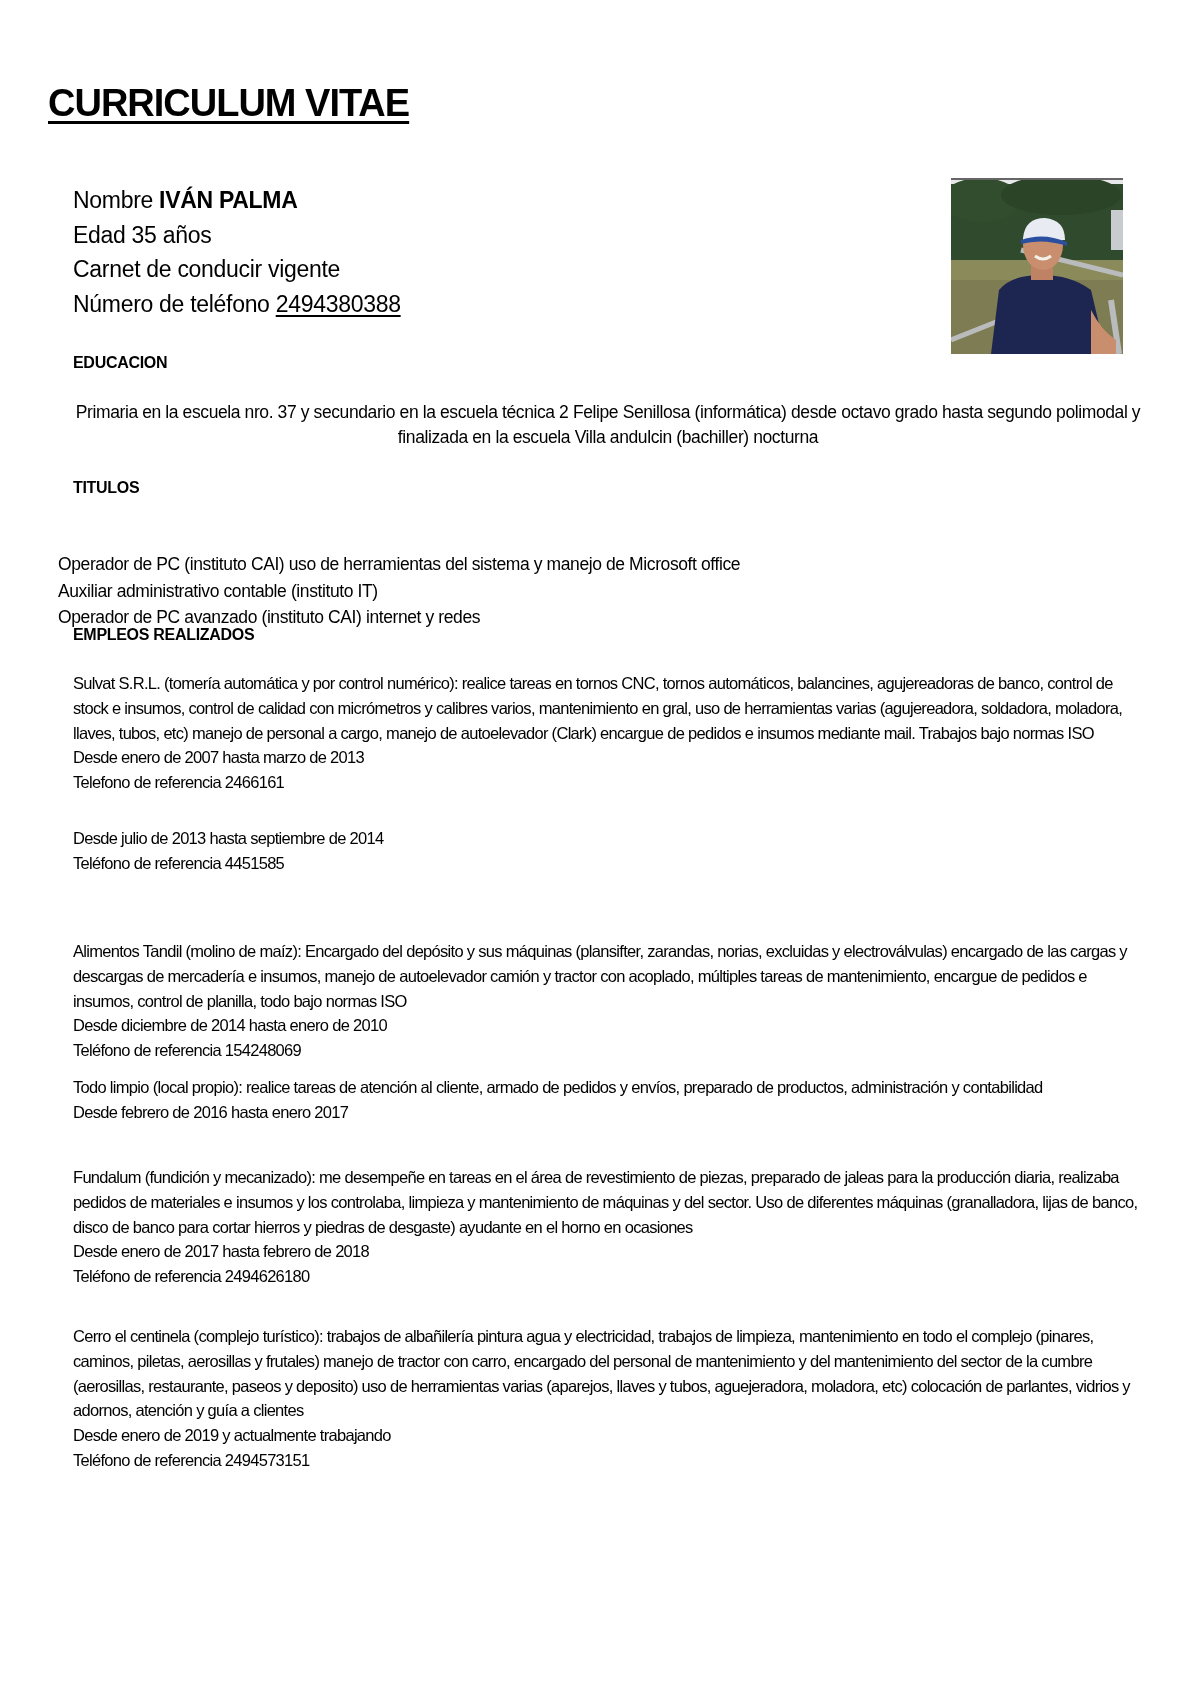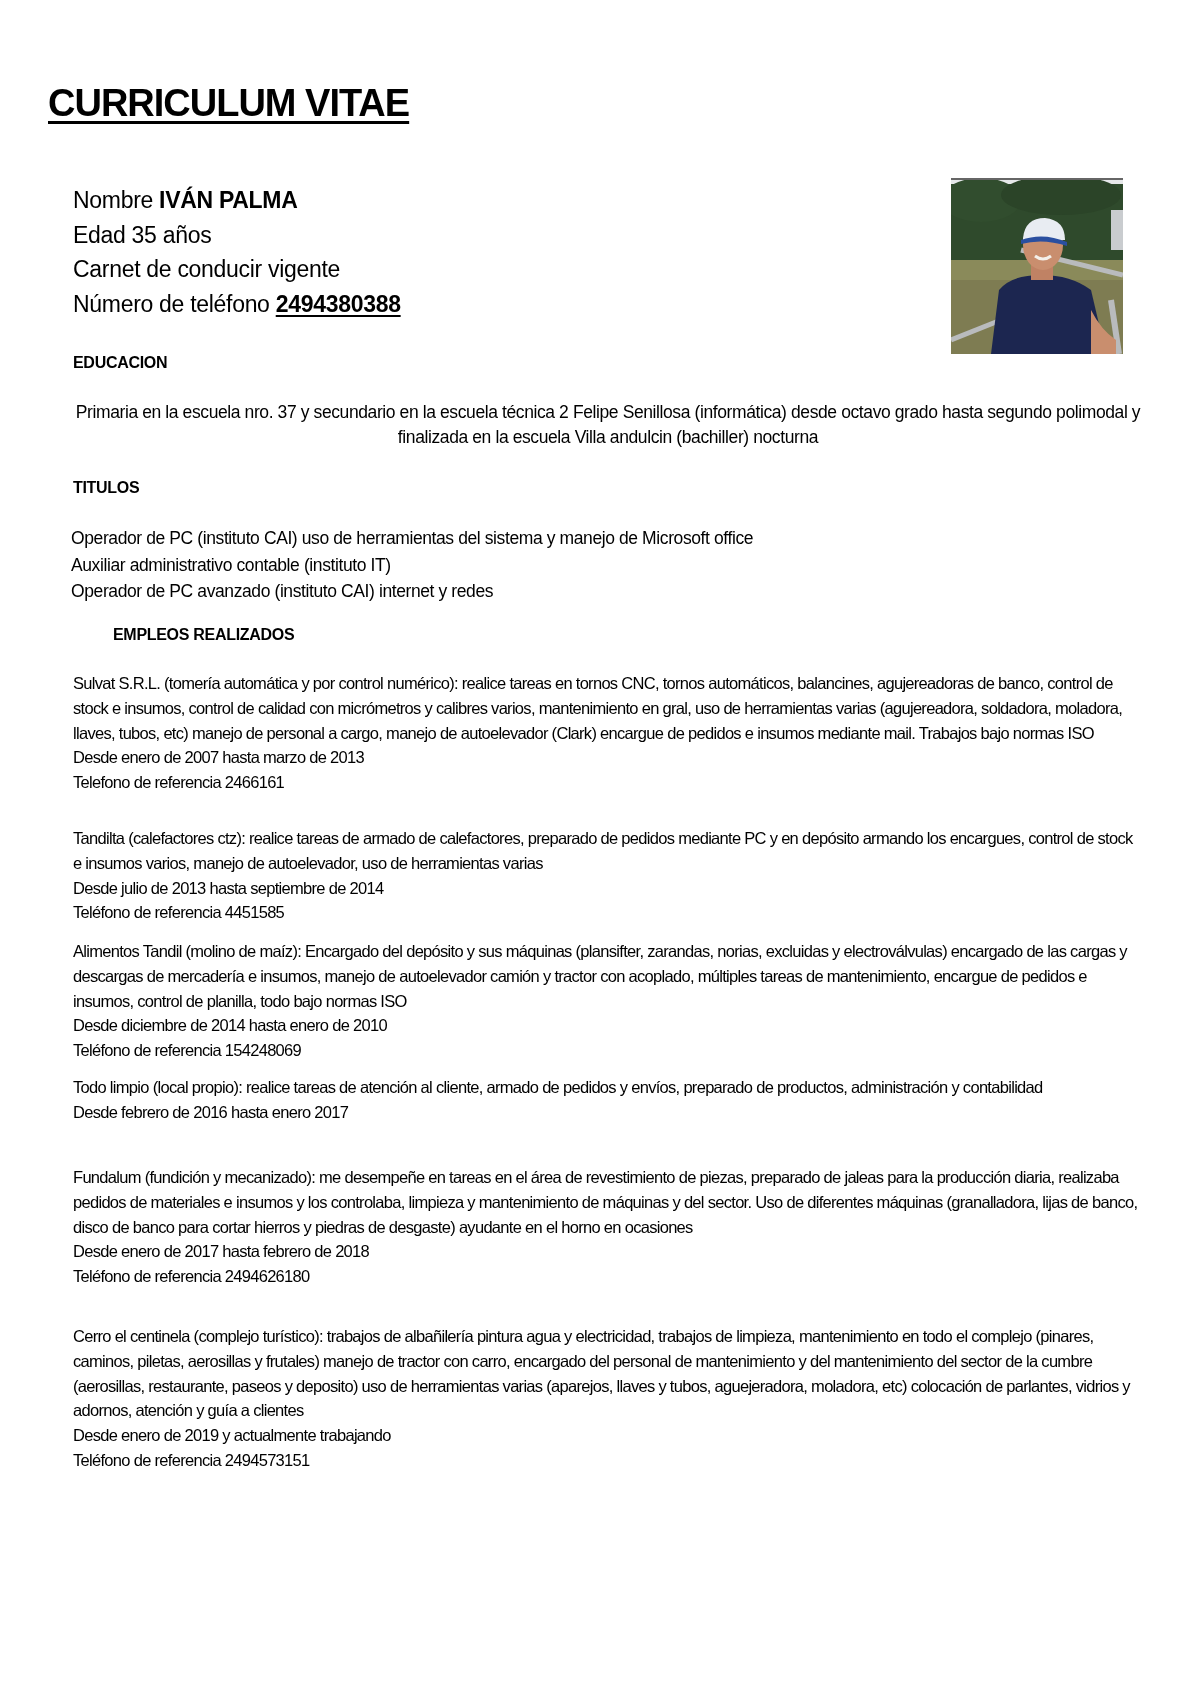--- a/index.html
+++ b/index.html
@@ -8,28 +8,28 @@
       font-family: "Liberation Sans", "DejaVu Sans", sans-serif; color: #000;
     }
     .title {
       position: absolute; top: 82px; left: 0; width: 1200px; text-align: left;
       font-size: 38px; font-weight: bold; letter-spacing: -1px; padding-left: 48px;
     }
     .title span { text-decoration: underline; text-decoration-thickness: 3px; text-underline-offset: 5px; }
     .personal { position: absolute; left: 73px; top: 183px; font-size: 23px; line-height: 34.5px; letter-spacing: -0.3px; }
     .personal div { white-space: nowrap; }
     .bold { font-weight: bold; }
-    .phone { font-weight: bold; text-decoration: underline; text-decoration-thickness: 2px; text-underline-offset: 3px; }
+    .phone { font-weight: normal; text-decoration: underline; text-decoration-thickness: 2px; text-underline-offset: 3px; }
     .photo {
       position: absolute; left: 951px; top: 178px; width: 172px; height: 174px;
       border-top: 2px solid #666; overflow: hidden;
     }
     .section-head { position: absolute; left: 73px; font-size: 16px; font-weight: bold; letter-spacing: -0.3px; }
     .para { position: absolute; left: 73px; width: 1070px; font-size: 17.5px; line-height: 25px; letter-spacing: -0.4px; }
-    .titulos { position: absolute; left: 71px; font-size: 17.5px; line-height: 26.5px; letter-spacing: -0.4px; }
+    .titulos { position: absolute; left: 58px; font-size: 17.5px; line-height: 26.5px; letter-spacing: -0.4px; margin-top: 26px; }
     .job { position: absolute; left: 73px; width: 1070px; font-size: 16.5px; line-height: 24.8px; letter-spacing: -0.7px; }
     .job .desc, .job .dates, .job .ref { display: block; }
   </style>
 </head>
 <body>
 
 <div class="title">
   <span>CURRICULUM VITAE</span>
 </div>
 
@@ -71,30 +71,29 @@
 <div class="section-head" style="top:354px;">EDUCACION</div>
 <div class="para" style="top:400px;text-align:center;">Primaria en la escuela nro. 37 y secundario en la escuela técnica 2 Felipe Senillosa (informática) desde octavo grado hasta segundo polimodal y finalizada en la escuela Villa andulcin (bachiller) nocturna</div>
 
 <div class="section-head" style="top:479px;">TITULOS</div>
 <div class="titulos" style="top:525px;">
   <div>Operador de PC (instituto CAI) uso de herramientas del sistema y manejo de Microsoft office</div>
   <div>Auxiliar administrativo contable (instituto IT)</div>
   <div>Operador de PC avanzado (instituto CAI) internet y redes</div>
 </div>
 
-<div class="section-head" style="top:626px;margin-left:40px;">EMPLEOS REALIZADOS</div>
+<div class="section-head" style="top:626px;">EMPLEOS REALIZADOS</div>
 
 <div class="job" style="top:671px;">
   <span class="desc">Sulvat S.R.L. (tomería automática y por control numérico): realice tareas en tornos CNC, tornos automáticos, balancines, agujereadoras de banco, control de stock e insumos, control de calidad con micrómetros y calibres varios, mantenimiento en gral, uso de herramientas varias (agujereadora, soldadora, moladora, llaves, tubos, etc) manejo de personal a cargo, manejo de autoelevador (Clark) encargue de pedidos e insumos mediante mail. Trabajos bajo normas ISO</span>
   <span class="dates">Desde enero de 2007 hasta marzo de 2013</span>
   <span class="ref">Telefono de referencia 2466161</span>
 </div>
 
 <div class="job" style="top:826px;">
-  <span class="desc">Tandilta (calefactores ctz): realice tareas de armado de calefactores, preparado de pedidos mediante PC y en depósito armando los encargues, control de stock e insumos varios, manejo de autoelevador, uso de herramientas varias</span>
   <span class="dates">Desde julio de 2013 hasta septiembre de 2014</span>
   <span class="ref">Teléfono de referencia 4451585</span>
 </div>
 
 <div class="job" style="top:939px;">
   <span class="desc">Alimentos Tandil (molino de maíz): Encargado del depósito y sus máquinas (plansifter, zarandas, norias, excluidas y electroválvulas) encargado de las cargas y descargas de mercadería e insumos, manejo de autoelevador camión y tractor con acoplado, múltiples tareas de mantenimiento, encargue de pedidos e insumos, control de planilla, todo bajo normas ISO</span>
   <span class="dates">Desde diciembre de 2014 hasta enero de 2010</span>
   <span class="ref">Teléfono de referencia 154248069</span>
 </div>
 

